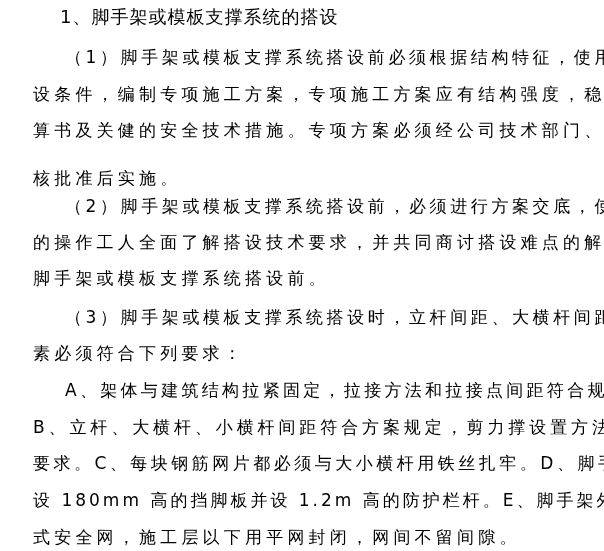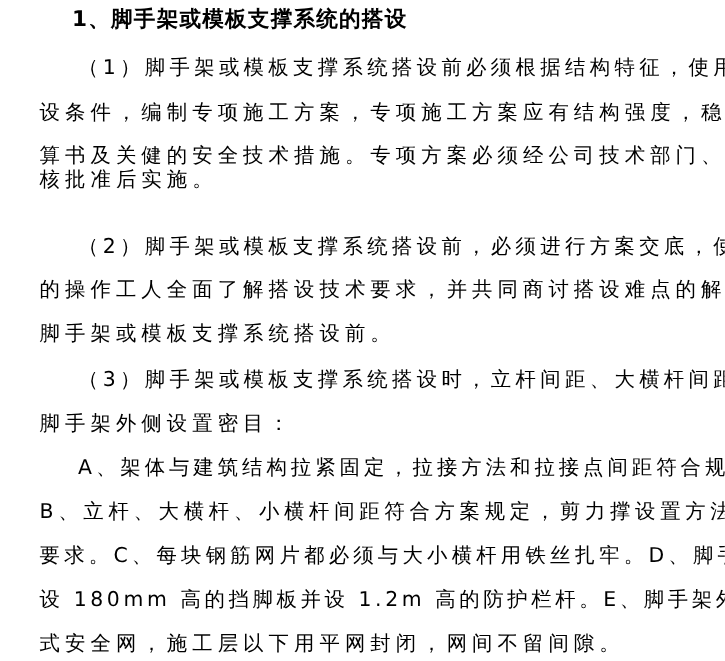--- a/index.html
+++ b/index.html
@@ -1,35 +1,35 @@
 <!DOCTYPE html>
 <html><head>
 <meta charset="utf-8">
 <style>
   html, body { margin: 0; padding: 0; background: #ffffff; }
   body { width: 604px; height: 551px; overflow: hidden; position: relative;
          font-family: "DejaVu Sans", "Liberation Sans", sans-serif; color: #000; }
   .line { position: absolute; left: 33px; white-space: nowrap; font-size: 17px;
           letter-spacing: 4.2px; line-height: 20px; }
-  .title { font-weight: bold; font-size: 18px; letter-spacing: 1px; left: 60px; }
+  .title { font-weight: normal; font-size: 18px; letter-spacing: 1px; left: 60px; }
 </style>
 </head>
 <body>
 
 <div class="line title" style="top:7px;">1、脚手架或模板支撑系统的搭设</div>
 
 <div class="line" style="top:47px; left:65px; letter-spacing:3.6px;">（1）脚手架或模板支撑系统搭设前必须根据结构特征，使用要求及搭</div>
 <div class="line" style="top:84px;">设条件，编制专项施工方案，专项施工方案应有结构强度，稳定性安全计</div>
 <div class="line" style="top:120px;">算书及关健的安全技术措施。专项方案必须经公司技术部门、安全部门审</div>
-<div class="line" style="top:140px;text-align:center;">核批准后实施。</div>
+<div class="line" style="top:168px;text-align:center;">核批准后实施。</div>
 
 <div class="line" style="top:196px; left:65px; letter-spacing:3.6px;">（2）脚手架或模板支撑系统搭设前，必须进行方案交底，使参加搭设</div>
 <div class="line" style="top:232px;">的操作工人全面了解搭设技术要求，并共同商讨搭设难点的解决办法，以</div>
 <div class="line" style="top:268px;">脚手架或模板支撑系统搭设前。</div>
 
 <div class="line" style="top:307px; left:65px; letter-spacing:3.6px;">（3）脚手架或模板支撑系统搭设时，立杆间距、大横杆间距等技术要</div>
-<div class="line" style="top:343px;">脚手架外侧设置密目：</div>
+<div class="line" style="top:343px;">素必须符合下列要求：</div>
 
 <div class="line" style="top:380px; left:65px; letter-spacing:3.3px;">A、架体与建筑结构拉紧固定，拉接方法和拉接点间距符合规范要求。</div>
 <div class="line" style="top:417px; letter-spacing:3.9px;">B、立杆、大横杆、小横杆间距符合方案规定，剪力撑设置方法符合方案</div>
 <div class="line" style="top:453px; letter-spacing:3.5px;">要求。C、每块钢筋网片都必须与大小横杆用铁丝扎牢。D、脚手架操作层</div>
 <div class="line" style="top:490px; letter-spacing:3.0px;">设 180mm 高的挡脚板并设 1.2m 高的防护栏杆。E、脚手架外侧设置密目</div>
 <div class="line" style="top:527px;text-align:right;">式安全网，施工层以下用平网封闭，网间不留间隙。</div>
 
 </body></html>

